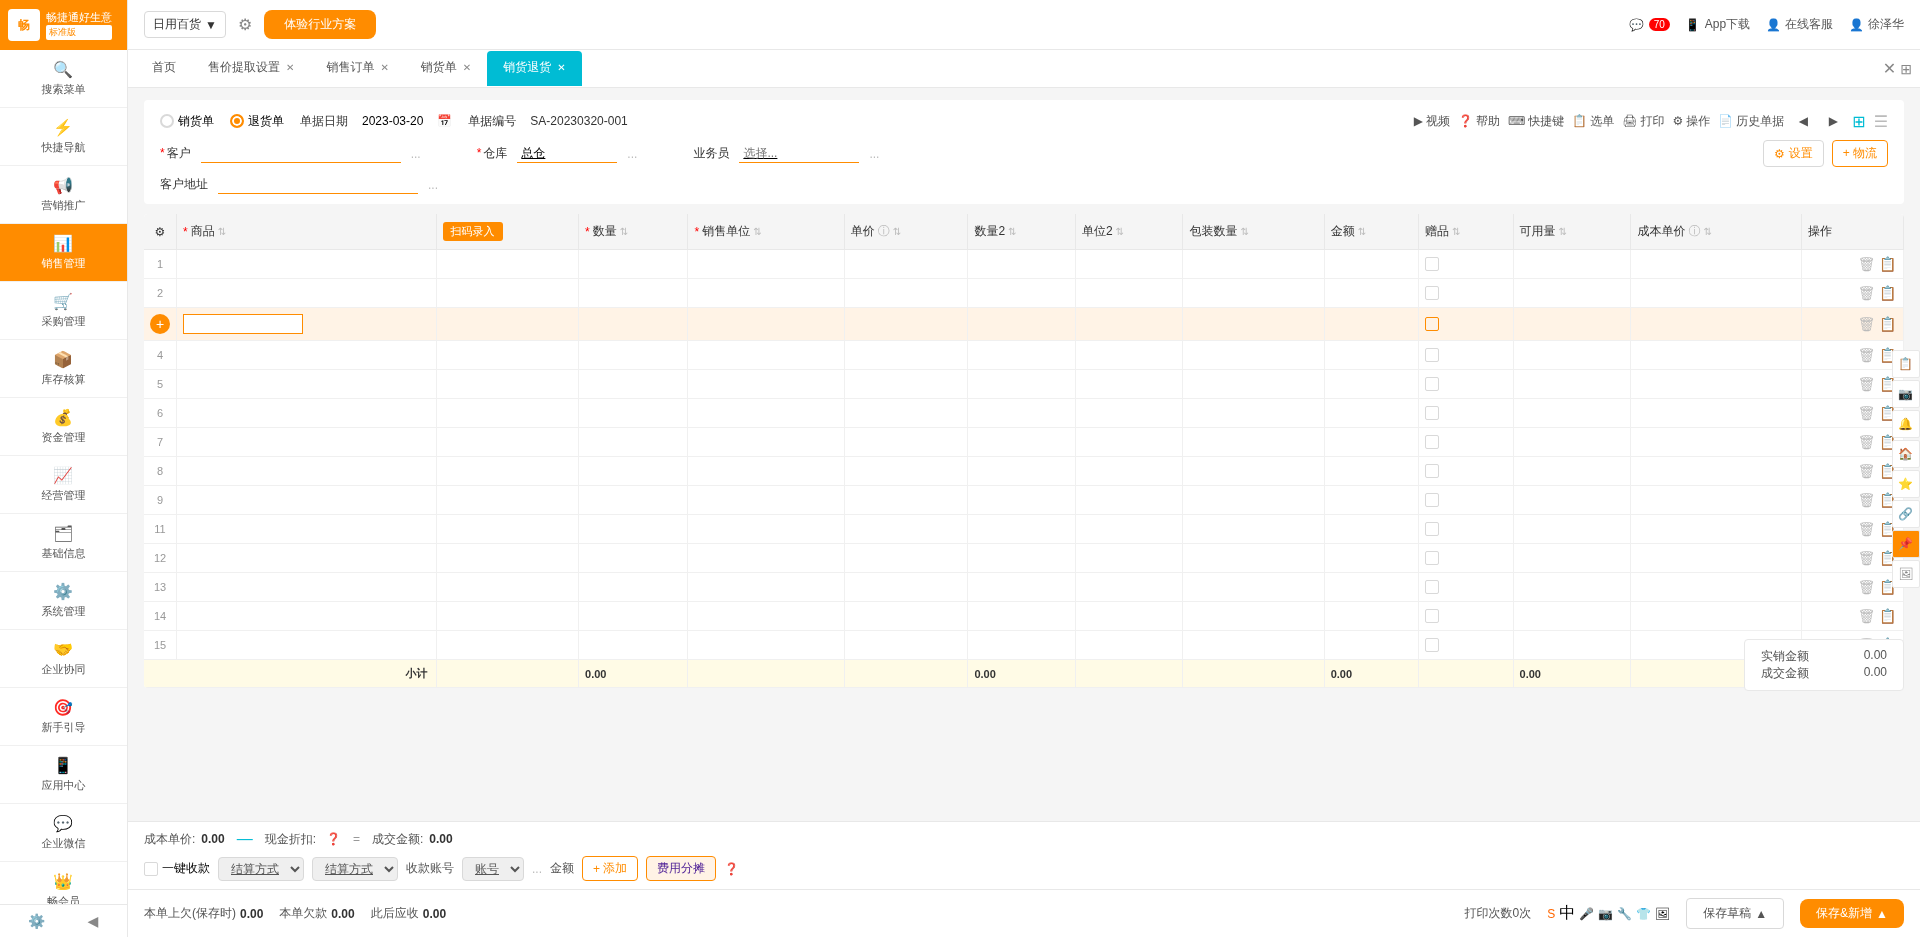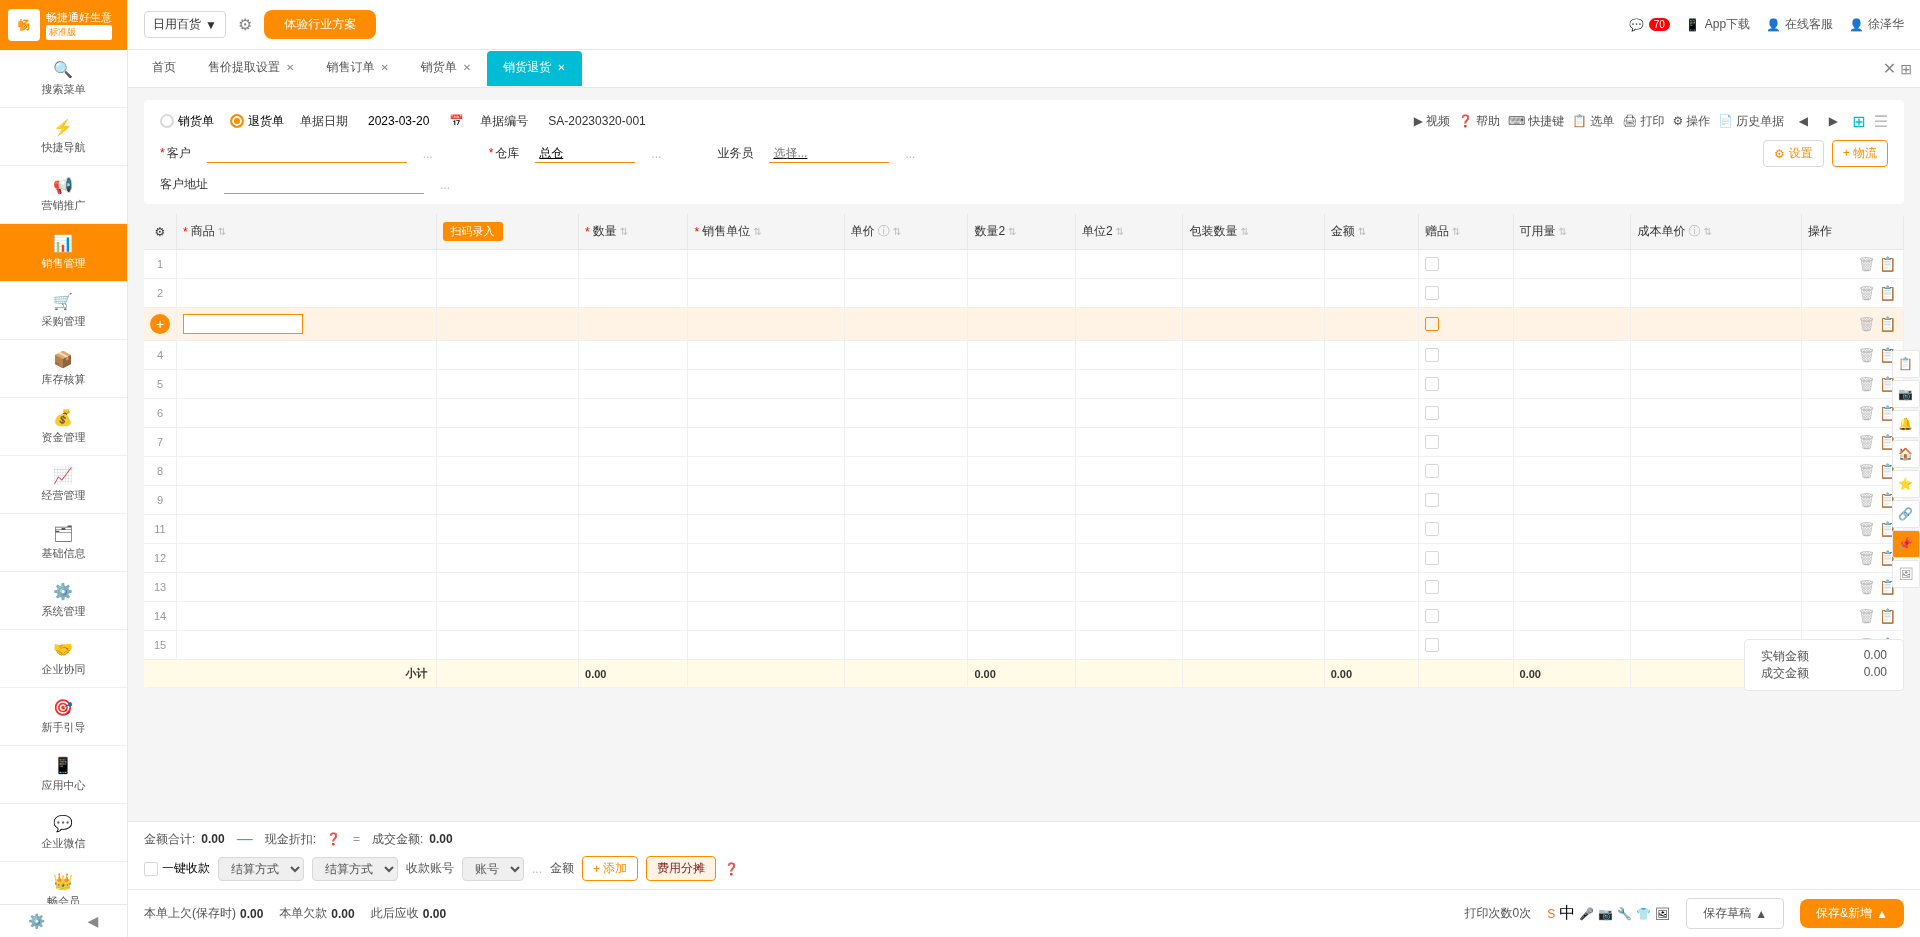--- a/index.html
+++ b/index.html
@@ -44,21 +44,21 @@
     .content { flex: 1; overflow: auto; padding: 12px 16px; background: #f5f5f5; }
 
     
     .form-header { background: #fff; border-radius: 4px; padding: 10px 16px; margin-bottom: 10px; }
     .form-row { display: flex; align-items: center; gap: 16px; margin-bottom: 8px; }
     .form-row:last-child { margin-bottom: 0; }
     .radio-group { display: flex; gap: 16px; align-items: center; }
     .radio-item { display: flex; align-items: center; gap: 4px; cursor: pointer; }
     .radio-circle { width: 14px; height: 14px; border-radius: 50%; border: 2px solid #d9d9d9; }
     .radio-circle.checked { border-color: #ff8c00; background: #ff8c00; box-shadow: inset 0 0 0 2px #fff; }
-    .form-field { display: flex; align-items: center; gap: 16px; }
+    .form-field { display: flex; align-items: center; gap: 10px; }
     .form-label { color: #333; white-space: nowrap; }
     .form-label.required::before { content: '*'; color: #f00; margin-right: 2px; }
     .form-input-dots { color: #bbb; cursor: pointer; }
     .toolbar-right { margin-left: auto; display: flex; align-items: center; gap: 8px; }
     .toolbar-btn { display: flex; align-items: center; gap: 3px; color: #555; cursor: pointer; font-size: 11px; }
     .settings-btn { border: 1px solid #d9d9d9; border-radius: 4px; padding: 4px 10px; display: flex; align-items: center; gap: 4px; cursor: pointer; color: #ff8c00; }
     .add-btn { border: 1px solid #ff8c00; border-radius: 4px; padding: 4px 10px; display: flex; align-items: center; gap: 4px; cursor: pointer; color: #ff8c00; background: #fff; }
 
     
     .table-container { background: #fff; border-radius: 4px; overflow: auto; }
@@ -84,24 +84,24 @@
     
     .footer { background: #fff; border-top: 1px solid #e8e8e8; padding: 8px 16px; }
     .footer-row1 { display: flex; align-items: center; gap: 12px; margin-bottom: 8px; }
     .footer-field { display: flex; align-items: center; gap: 6px; }
     .footer-label { color: #555; white-space: nowrap; }
     .footer-value { color: #333; font-weight: bold; }
     .footer-minus { color: #00bcd4; font-size: 16px; cursor: pointer; }
     .footer-eq { color: #999; }
     .footer-row2 { display: flex; align-items: center; gap: 8px; }
     .footer-checkbox { display: flex; align-items: center; gap: 4px; cursor: pointer; }
-    .footer-select { border: 1px solid #d9d9d9; border-radius: 4px; padding: 3px 8px; color: #555; }
+    .footer-select { border: 1px solid #d9d9d9; border-radius: 4px; padding: 3px 8px; color: #555; text-decoration: underline; }
     .footer-dots { color: #bbb; cursor: pointer; }
     .add-fee-btn { background: #fff; border: 1px solid #ff8c00; color: #ff8c00; border-radius: 4px; padding: 3px 10px; cursor: pointer; display: flex; align-items: center; gap: 3px; }
-    .expense-split-btn { background: #fff3e6; border: 1px solid #ff8c00; color: #7f1d1d; border-radius: 4px; padding: 3px 10px; cursor: pointer; }
+    .expense-split-btn { background: #fff3e6; border: 1px solid #ff8c00; color: #4c1d95; border-radius: 4px; padding: 3px 10px; cursor: pointer; }
     .help-icon { color: #bbb; cursor: pointer; }
 
     
     .bottombar { background: #fff; border-top: 1px solid #e8e8e8; padding: 8px 16px; display: flex; align-items: center; gap: 16px; }
     .bottombar-field { display: flex; align-items: center; gap: 4px; color: #555; }
     .bottombar-right { margin-left: auto; display: flex; align-items: center; gap: 16px; }
     .print-info { color: #555; }
     .save-draft-btn { border: 1px solid #d9d9d9; border-radius: 4px; padding: 6px 16px; cursor: pointer; color: #555; background: #fff; display: flex; align-items: center; gap: 4px; }
     .save-new-btn { background: #ff8c00; color: #fff; border: none; border-radius: 8px; padding: 6px 16px; cursor: pointer; display: flex; align-items: center; gap: 4px; }
 
@@ -786,21 +786,21 @@
       <div class="summary-row">
         <span>成交金额</span>
         <span>0.00</span>
       </div>
     </div>
   </div>
 
   <div class="footer">
     <div class="footer-row1">
       <div class="footer-field">
-        <span class="footer-label">金额合计:</span>
+        <span class="footer-label">成本单价:</span>
         <span class="footer-value">0.00</span>
       </div>
       <span class="footer-minus">—</span>
       <div class="footer-field">
         <span class="footer-label">现金折扣:</span>
         <span style="color:#bbb;margin-left:4px;">❓</span>
       </div>
       <span class="footer-eq">=</span>
       <div class="footer-field">
         <span class="footer-label">成交金额:</span>

